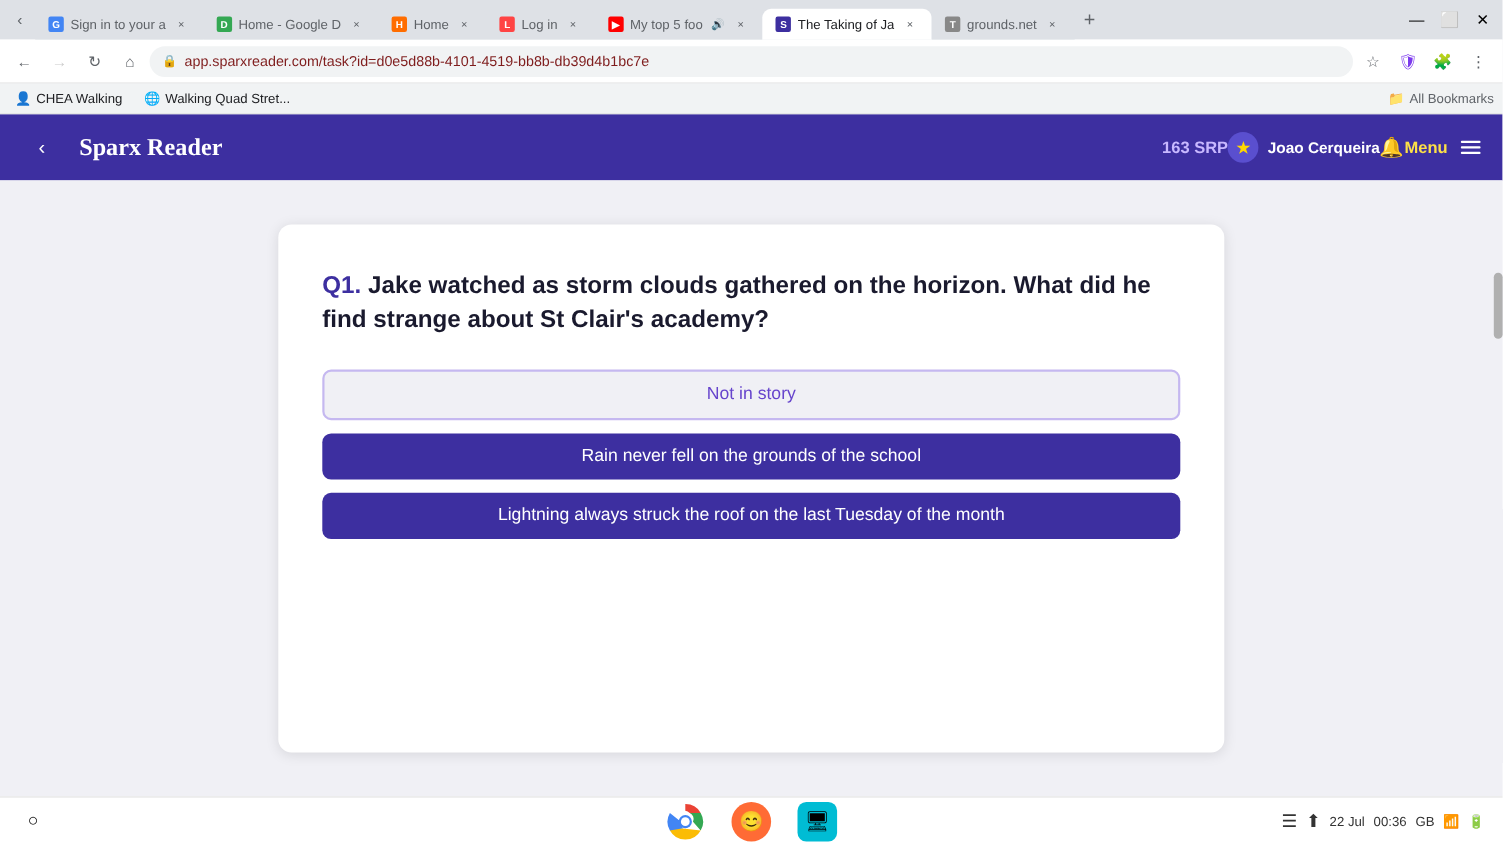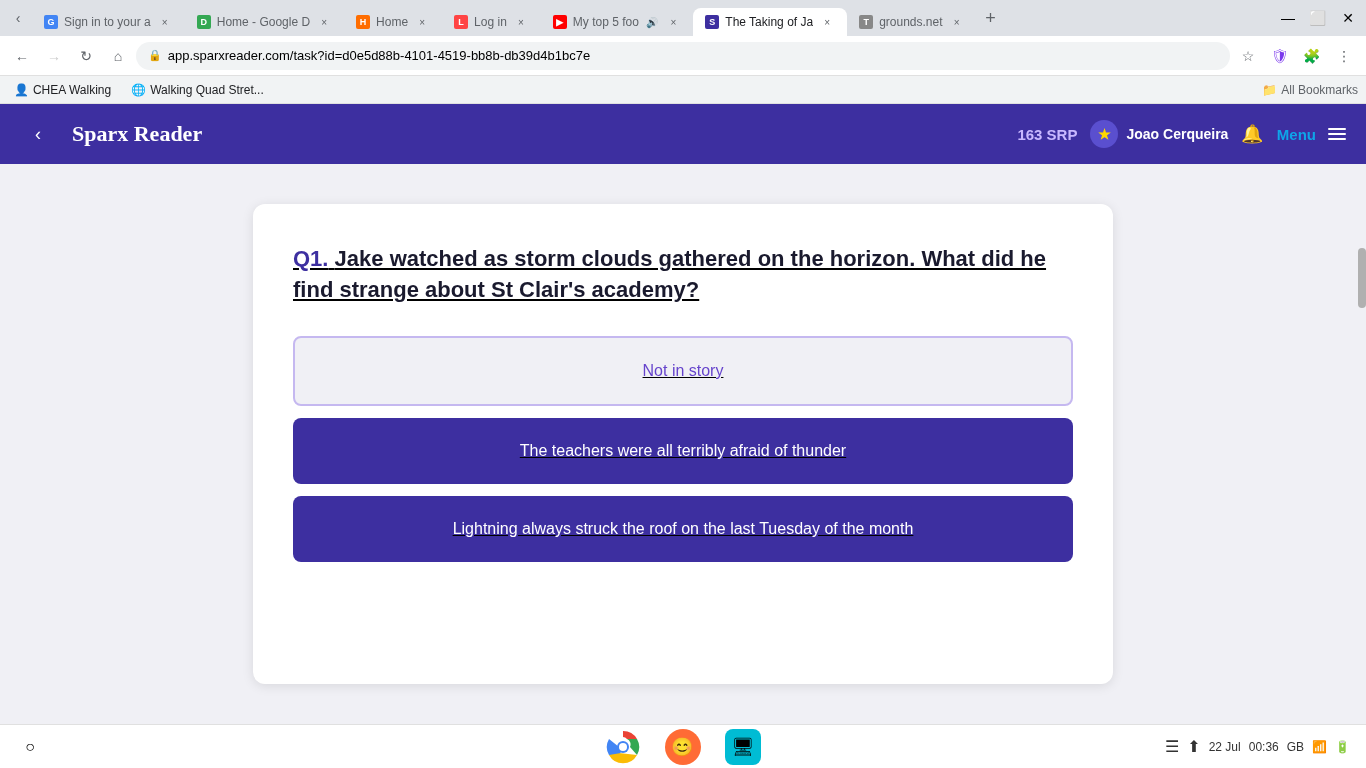--- a/index.html
+++ b/index.html
@@ -107,21 +107,21 @@
       background: #f1f3f4;
       border-radius: 14px;
       display: flex;
       align-items: center;
       padding: 0 12px;
       gap: 6px;
       font-size: 13px;
       color: #202124;
     }
     .url-icon { font-size: 11px; color: #5f6368; }
-    .url-text { flex: 1; font-size: 13px; color: #000000; }
+    .url-text { flex: 1; font-size: 13px; color: #7f1d1d; }
     .toolbar-icons {
       display: flex;
       align-items: center;
       gap: 4px;
     }
     .toolbar-icon {
       width: 28px;
       height: 28px;
       display: flex;
       align-items: center;
@@ -185,21 +185,21 @@
     .app-logo {
       color: #fff;
       font-size: 22px;
       font-weight: bold;
       font-family: Georgia, serif;
     }
     .header-right {
       margin-left: auto;
       display: flex;
       align-items: center;
-      gap: 13px;
+      gap: 0;
       text-align: right;
     }
     .srp-score {
       color: #c8b8ff;
       font-size: 15px;
       font-weight: 600;
     }
     .user-badge {
       display: flex;
       align-items: center;
@@ -221,21 +221,21 @@
     }
     .bell-icon {
       color: #c8b8ff;
       font-size: 18px;
       cursor: pointer;
     }
     .menu-btn {
       display: flex;
       align-items: center;
       gap: 8px;
-      color: #0ea5e9;
+      color: #fde047;
       font-size: 15px;
       font-weight: 600;
       cursor: pointer;
     }
 
     
     .main-content {
       background: #f0f0f5;
       min-height: calc(768px - 36px - 40px - 28px - 60px - 44px);
       display: flex;
@@ -243,40 +243,39 @@
       padding: 40px 20px;
     }
 
     
     .quiz-card {
       background: #fff;
       border-radius: 12px;
       padding: 40px 40px 30px;
       width: 860px;
       box-shadow: 0 2px 12px rgba(0,0,0,0.1);
-      text-decoration: underline;
     }
     .question-text {
       font-size: 22px;
       font-weight: 700;
       color: #1a1a2e;
       line-height: 1.4;
       margin-bottom: 30px;
     }
     .question-number {
       color: #3d2fa0;
     }
     .answer-options {
       display: flex;
       flex-direction: column;
       gap: 12px;
     }
     .answer-btn {
       width: 100%;
-      padding: 24px 20px;
+      padding: 12px 20px;
       border-radius: 8px;
       border: none;
       font-size: 16px;
       font-weight: 500;
       cursor: pointer;
       text-align: center;
     }
     .answer-btn.selected {
       background: #f0f0f5;
       color: #6644cc;
@@ -430,23 +429,23 @@
 <div class="main-content">
   <div class="quiz-card">
     <div class="question-text">
       <span class="question-number">Q1.</span>
       <span>Jake watched as storm clouds gathered on the horizon. What did he find strange about St Clair's academy?</span>
     </div>
     <div class="answer-options">
 
       <button class="answer-btn selected">Not in story</button>
 
-
-
-      <button class="answer-btn blue">The teachers were all terribly afraid of thunder</button>
+      <button class="answer-btn blue">Rain never fell on the grounds of the school</button>
+
+
 
       <button class="answer-btn blue">Lightning always struck the roof on the last Tuesday of the month</button>
     </div>
   </div>
 
   <div style="position:absolute;right:0;top:248px;width:8px;height:500px;">
     <div style="width:8px;height:60px;background:#b0b0b0;border-radius:4px;margin-top:0;"></div>
   </div>
 </div>
 

